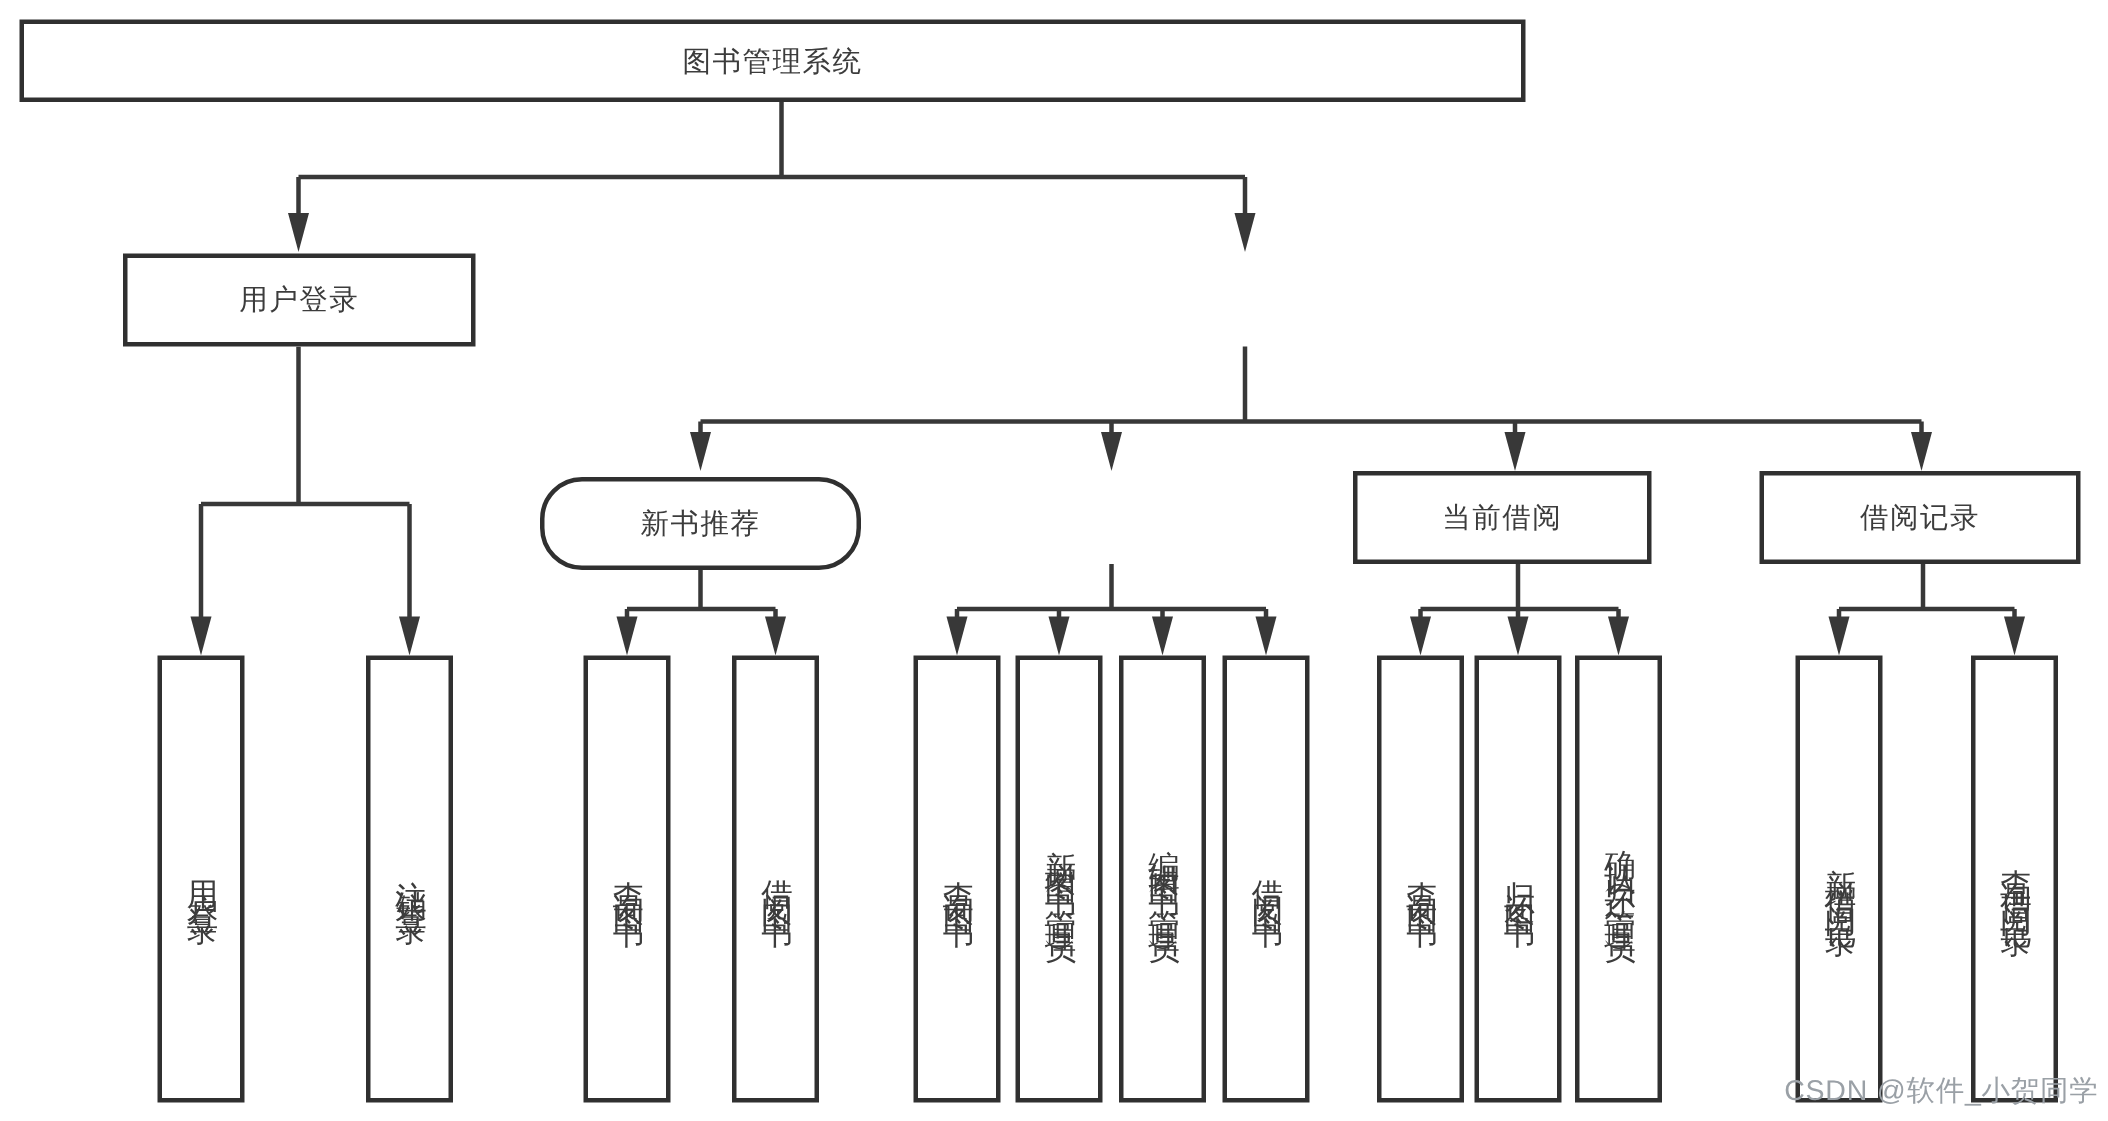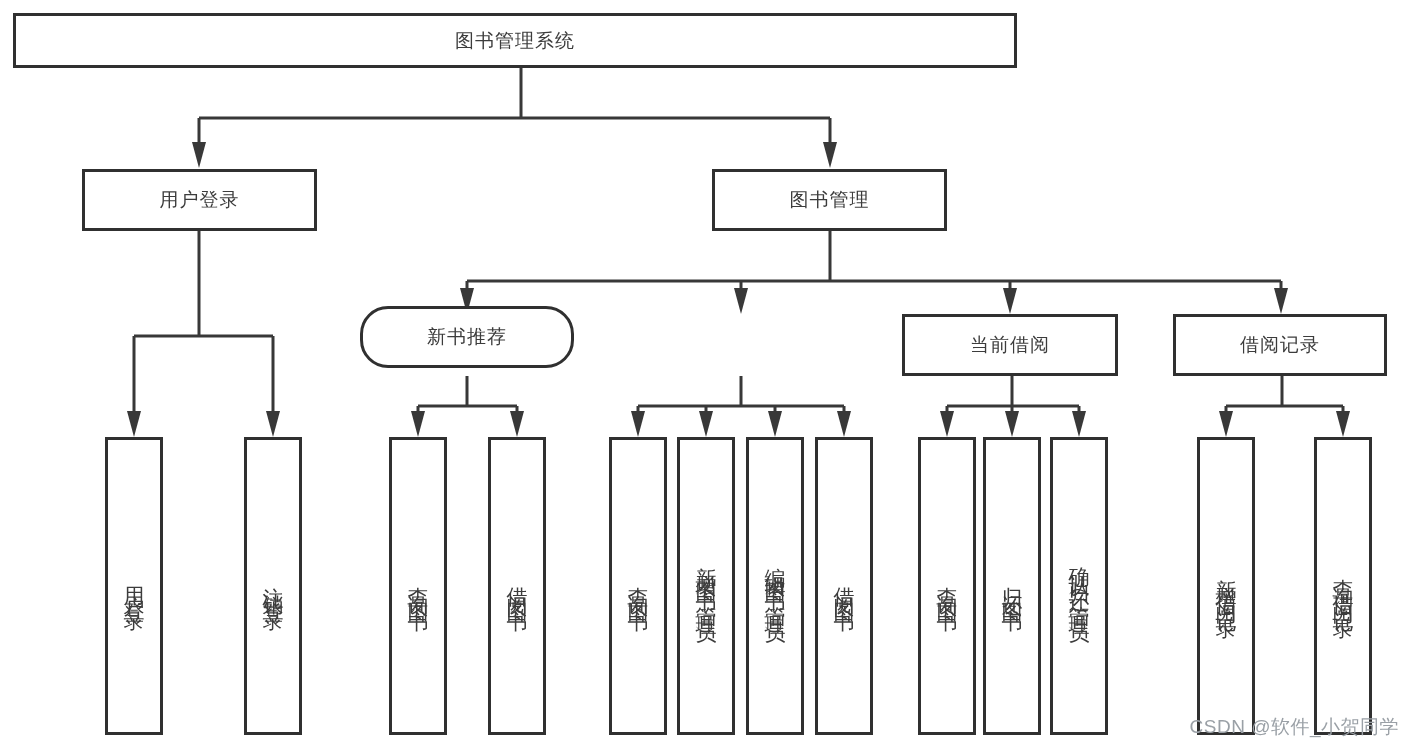--- a/index.html
+++ b/index.html
@@ -128,28 +128,25 @@
     </g>
   </svg>
 
   <div class="hbox" style="left:13px; top:13px; width:1004px; height:55px;">
     <span>图书管理系统</span>
   </div>
 
   <div class="hbox" style="left:82px; top:169px; width:235px; height:62px;">
     <span>用户登录</span>
   </div>
-  <div class="hbox" style="left:712px; top:169px; width:235px; height:62px;">
-    <span>图书管理</span>
-  </div>
 
-  <div class="hbox" style="left:360px; top:306px; width:214px; height:62px;border-radius:28px;">
+  <div class="hbox" style="left:360px; top:318px; width:214px; height:62px;border-radius:28px;">
     <span>新书推荐</span>
   </div>
-  <div class="hbox" style="left:902px; top:314px; width:216px; height:62px;">
+  <div class="hbox" style="left:902px; top:314px; width:199px; height:62px;">
     <span>当前借阅</span>
   </div>
   <div class="hbox" style="left:1173px; top:314px; width:214px; height:62px;">
     <span>借阅记录</span>
   </div>
 
   <div class="vbox" style="left:105px; top:437px;">
     <span class="vtext">用户登录</span>
   </div>
   <div class="vbox" style="left:244px; top:437px;">

